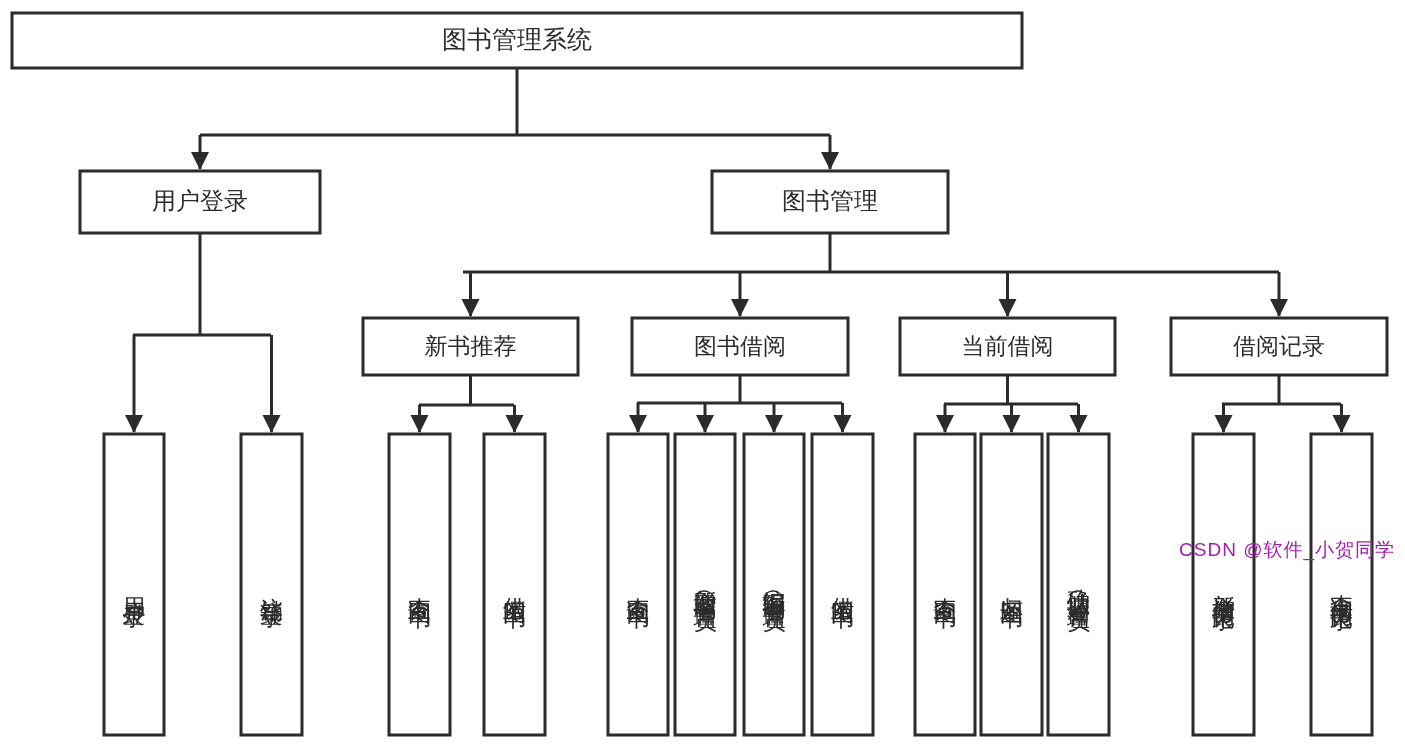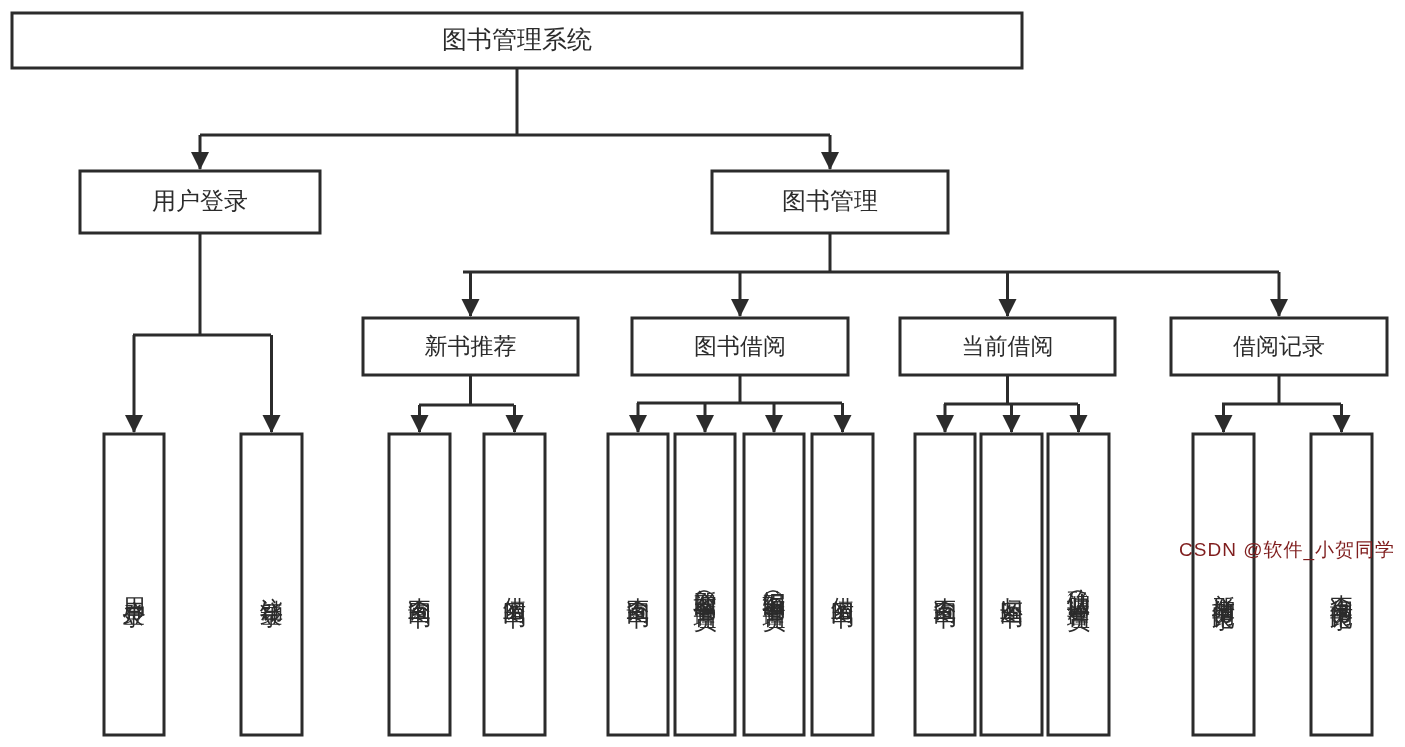--- a/index.html
+++ b/index.html
@@ -36,21 +36,21 @@
     justify-content:center;
     text-align:center;
     white-space:nowrap;
     pointer-events:none;
   }
   #watermark{
     position:absolute;
     right:10px;bottom:6px;
     font-family:"Liberation Sans","DejaVu Sans",sans-serif;
     font-size:19px;
-    color:#7f1d1d;
+    color:#a21caf;
     letter-spacing:1px;
     white-space:nowrap;
   }
 </style>
 </head>
 <body>
 
 <div id="stage">
 
   <svg id="diagram" viewBox="0 0 1405 747">

